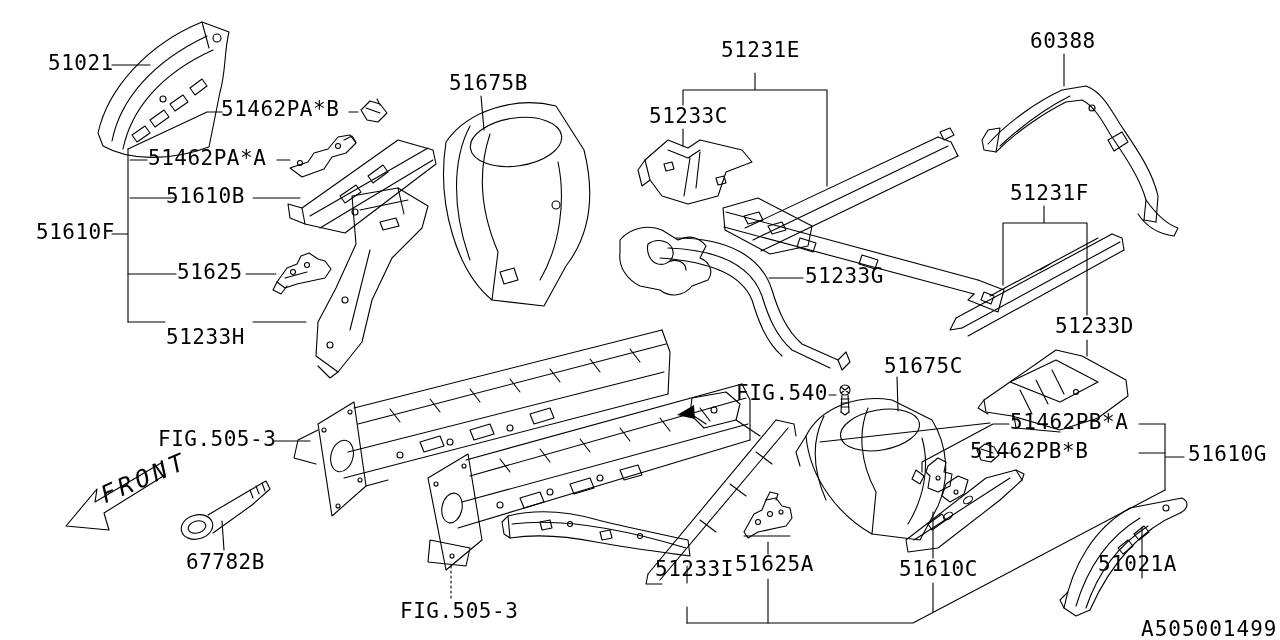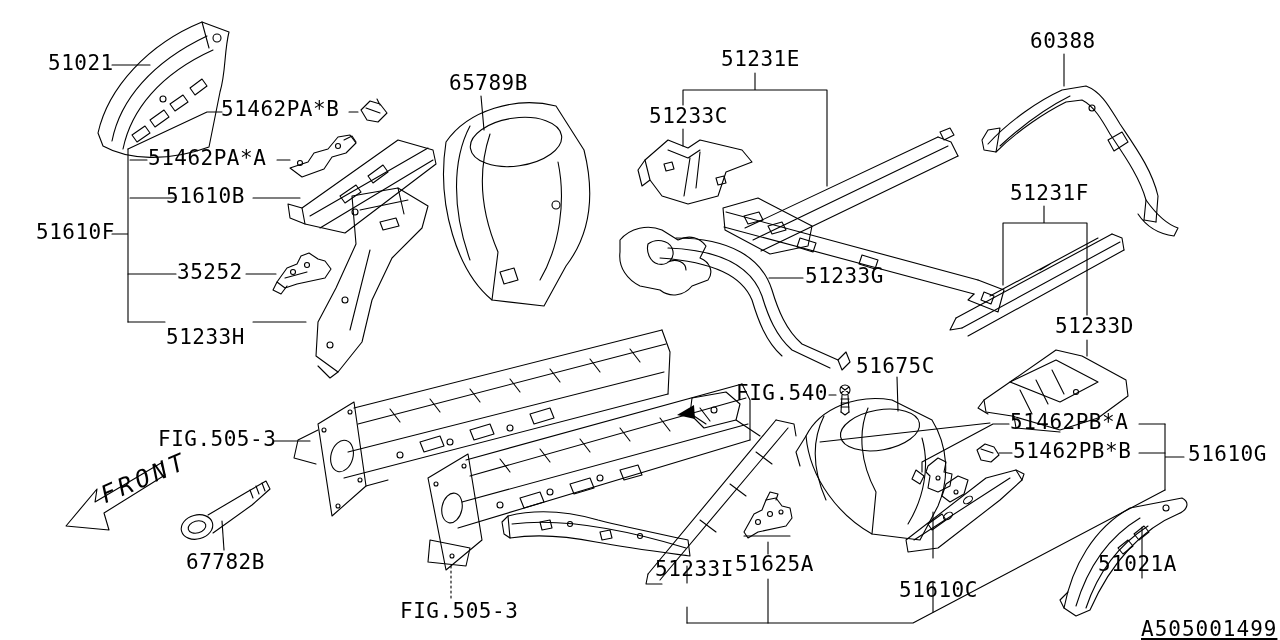--- a/index.html
+++ b/index.html
@@ -7,21 +7,21 @@
          font-family:"DejaVu Sans Mono", monospace;}
   .stage svg{position:absolute;left:0;top:0;}
   svg path, svg ellipse, svg circle, svg line{stroke:#000;fill:none;stroke-width:1.1;
          stroke-linecap:round;stroke-linejoin:round;}
   svg .fillb{fill:#000;stroke:none;}
   svg .dash{stroke-dasharray:2 3;}
   .lbl{position:absolute;font-size:21px;line-height:21px;color:#000;white-space:nowrap;
        letter-spacing:0.5px;}
   .lbl.front{font-size:24px;font-style:italic;letter-spacing:4px;
        transform:rotate(-23deg);transform-origin:0 50%;}
-  .lbl.code{letter-spacing:1px;text-decoration:underline;}
+  .lbl.code{letter-spacing:1px;}
 </style>
 </head>
 <body>
 
 <div class="stage">
 
 <svg width="1280" height="640" viewBox="0 0 1280 640">
 
   <g>
     <path d="M112,65 H150"></path>
@@ -263,37 +263,37 @@
     <path d="M744,536 H790 M766,500 L770,492 L778,494 L776,500"></path>
   </g>
 
 </svg>
 
 <div class="lbl" style="left:48px;top:53px">51021</div>
 <div class="lbl" style="left:221px;top:99px">51462PA*B</div>
 <div class="lbl" style="left:148px;top:148px">51462PA*A</div>
 <div class="lbl" style="left:166px;top:186px">51610B</div>
 <div class="lbl" style="left:36px;top:222px">51610F</div>
-<div class="lbl" style="left:177px;top:262px">35252</div>
+<div class="lbl" style="left:177px;top:262px">51625</div>
 <div class="lbl" style="left:166px;top:327px">51233H</div>
-<div class="lbl" style="left:449px;top:73px">65789B</div>
-<div class="lbl" style="left:721px;top:49px">51231E</div>
+<div class="lbl" style="left:449px;top:73px">51675B</div>
+<div class="lbl" style="left:721px;top:40px">51231E</div>
 <div class="lbl" style="left:649px;top:106px">51233C</div>
 <div class="lbl" style="left:1030px;top:31px">60388</div>
 <div class="lbl" style="left:1010px;top:183px">51231F</div>
 <div class="lbl" style="left:805px;top:266px">51233G</div>
 <div class="lbl" style="left:1055px;top:316px">51233D</div>
-<div class="lbl" style="left:856px;top:356px">51675C</div>
+<div class="lbl" style="left:884px;top:356px">51675C</div>
 <div class="lbl" style="left:736px;top:383px">FIG.540</div>
 <div class="lbl" style="left:1010px;top:412px">51462PB*A</div>
-<div class="lbl" style="left:1013px;top:441px">51462PB*B</div>
+<div class="lbl" style="left:970px;top:441px">51462PB*B</div>
 <div class="lbl" style="left:1188px;top:444px">51610G</div>
 <div class="lbl" style="left:158px;top:429px">FIG.505-3</div>
 <div class="lbl" style="left:186px;top:552px">67782B</div>
 <div class="lbl" style="left:400px;top:601px">FIG.505-3</div>
 <div class="lbl" style="left:655px;top:559px">51233I</div>
 <div class="lbl" style="left:735px;top:554px">51625A</div>
-<div class="lbl" style="left:899px;top:580px">51610C</div>
+<div class="lbl" style="left:899px;top:559px">51610C</div>
 <div class="lbl" style="left:1098px;top:554px">51021A</div>
 <div class="lbl front" style="left:102px;top:486px">FRONT</div>
 <div class="lbl code" style="left:1141px;top:619px">A505001499</div>
 
 </div>
 
 </body></html>

